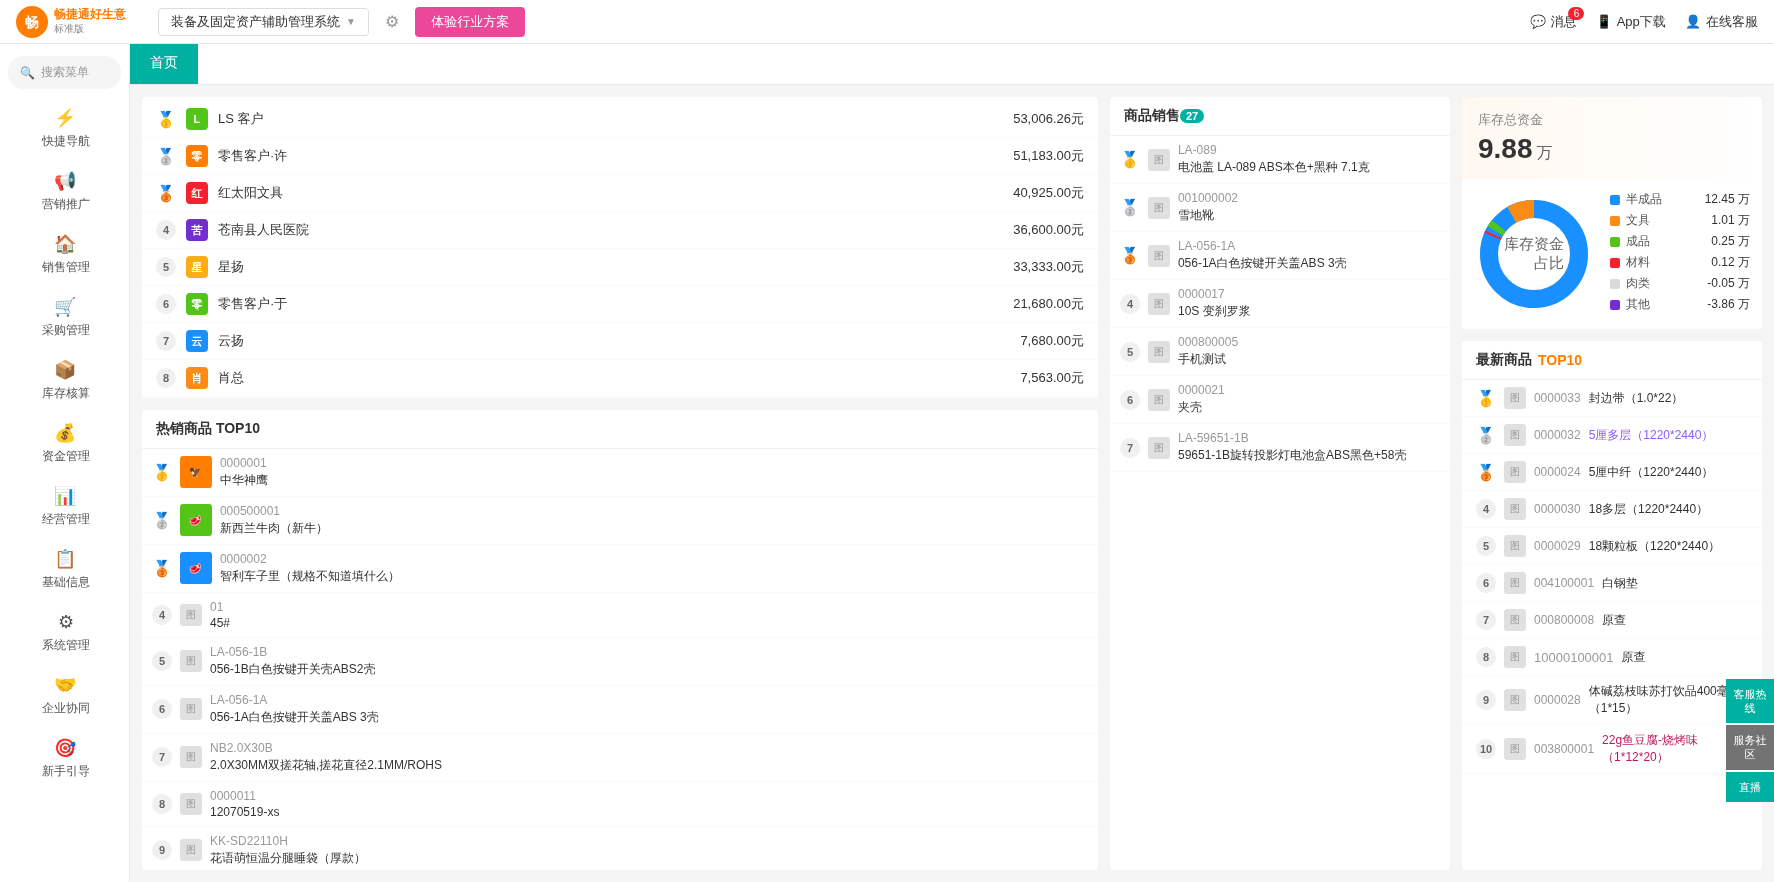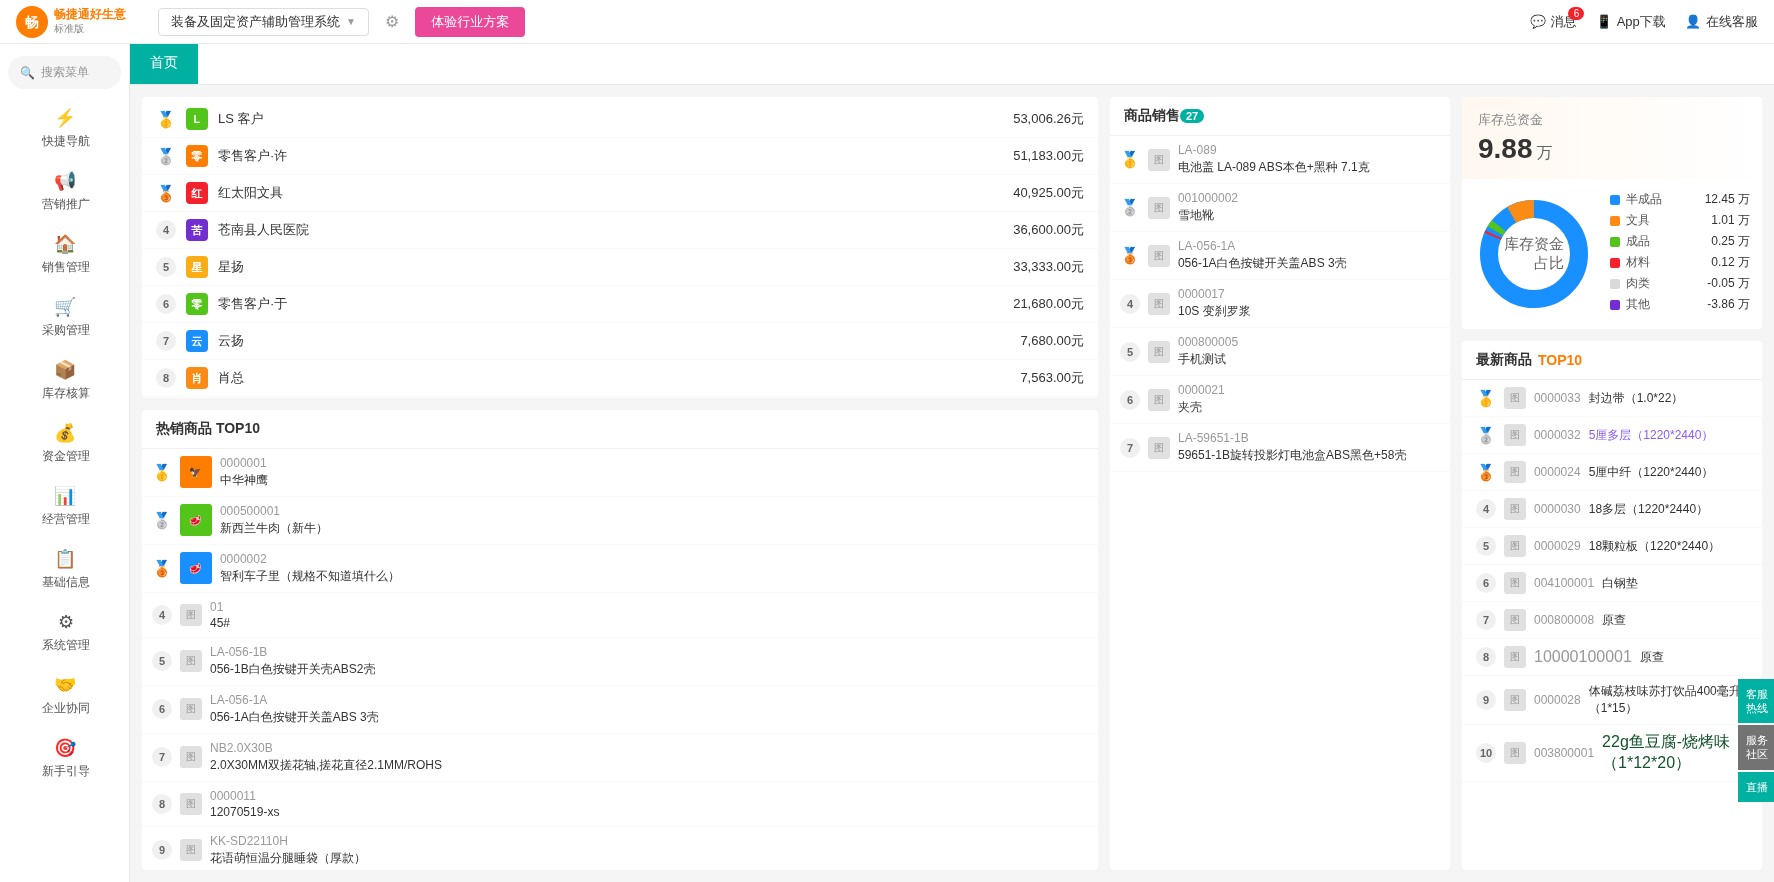--- a/index.html
+++ b/index.html
@@ -344,23 +344,23 @@
       display: flex;
       flex-direction: column;
       gap: 2px;
     }
     .cs-btn {
       background: #00b0a0;
       color: #fff;
       font-size: 11px;
       padding: 8px 6px;
       cursor: pointer;
-      text-align: right;
+      text-align: center;
       line-height: 1.3;
-      width: 36px;
+      width: 48px;
     }
     .cs-btn.orange { background: #737373; }
 
     
     ::-webkit-scrollbar { width: 4px; height: 4px; }
     ::-webkit-scrollbar-thumb { background: #ccc; border-radius: 2px; }
 
     .medal-icon { font-size: 16px; }
   </style>
 </head>
@@ -774,34 +774,34 @@
             </div>
             <div class="newest-item">
               <div class="rank-num normal">7</div>
               <div class="gray-icon">图</div>
               <span style="color:#999;font-size:12px;">000800008</span>
               <span style="color:#333;font-size:12px;">原查</span>
             </div>
             <div class="newest-item">
               <div class="rank-num normal">8</div>
               <div class="gray-icon">图</div>
-              <span style="color:#999;font-size:16px;text-align:right;">10000100001</span>
+              <span style="color:#999;font-size:13px;text-align:right;">10000100001</span>
               <span style="color:#333;font-size:12px;">原查</span>
             </div>
             <div class="newest-item">
               <div class="rank-num normal">9</div>
               <div class="gray-icon">图</div>
               <span style="color:#999;font-size:12px;">0000028</span>
               <span style="color:#333;font-size:12px;">体碱荔枝味苏打饮品400毫升（1*15）</span>
             </div>
             <div class="newest-item">
               <div class="rank-num normal">10</div>
               <div class="gray-icon">图</div>
               <span style="color:#999;font-size:12px;">003800001</span>
-              <span style="color:#14532d;font-size:16px;">22g鱼豆腐-烧烤味（1*12*20）</span>
+              <span style="color:#be185d;font-size:12px;">22g鱼豆腐-烧烤味（1*12*20）</span>
             </div>
           </div>
         </div>
       </div>
 
     </div>
   </div>
 </div>
 
 <div class="cs-float">

